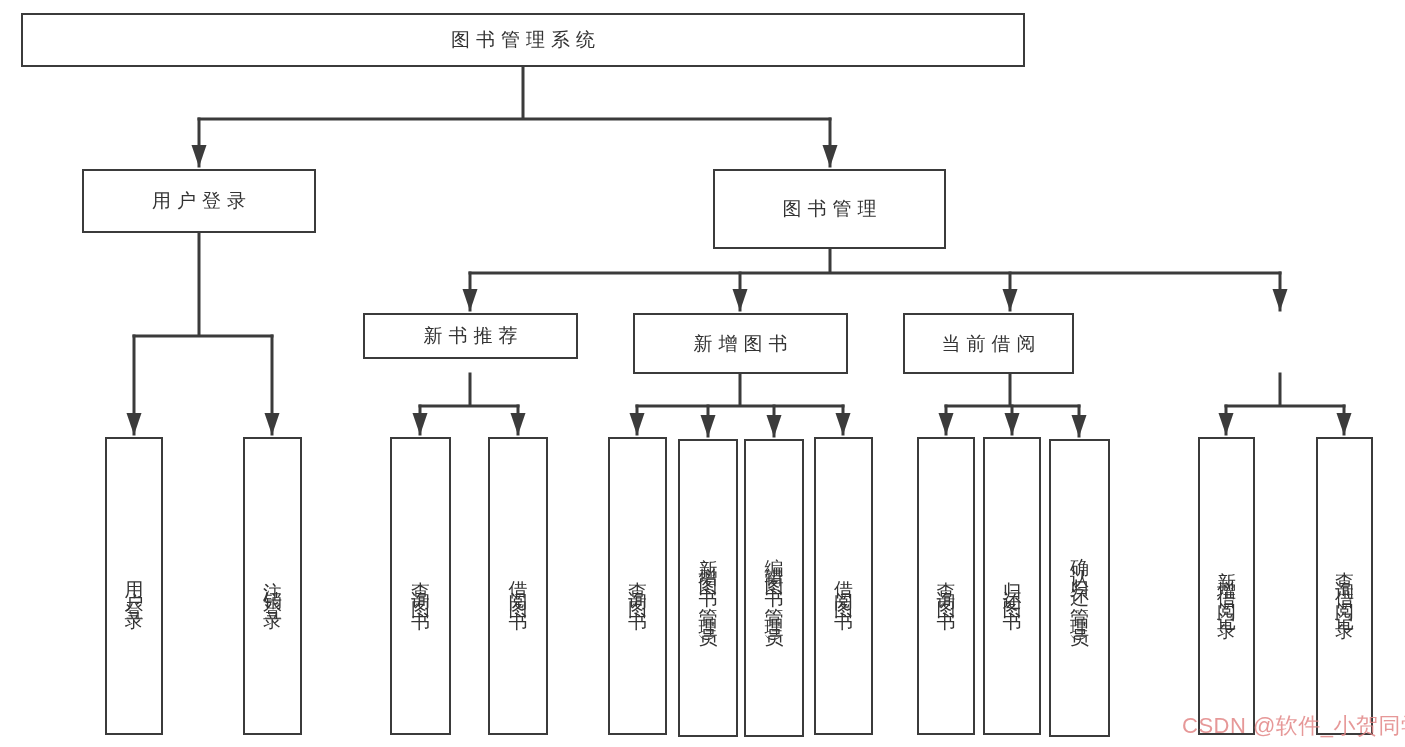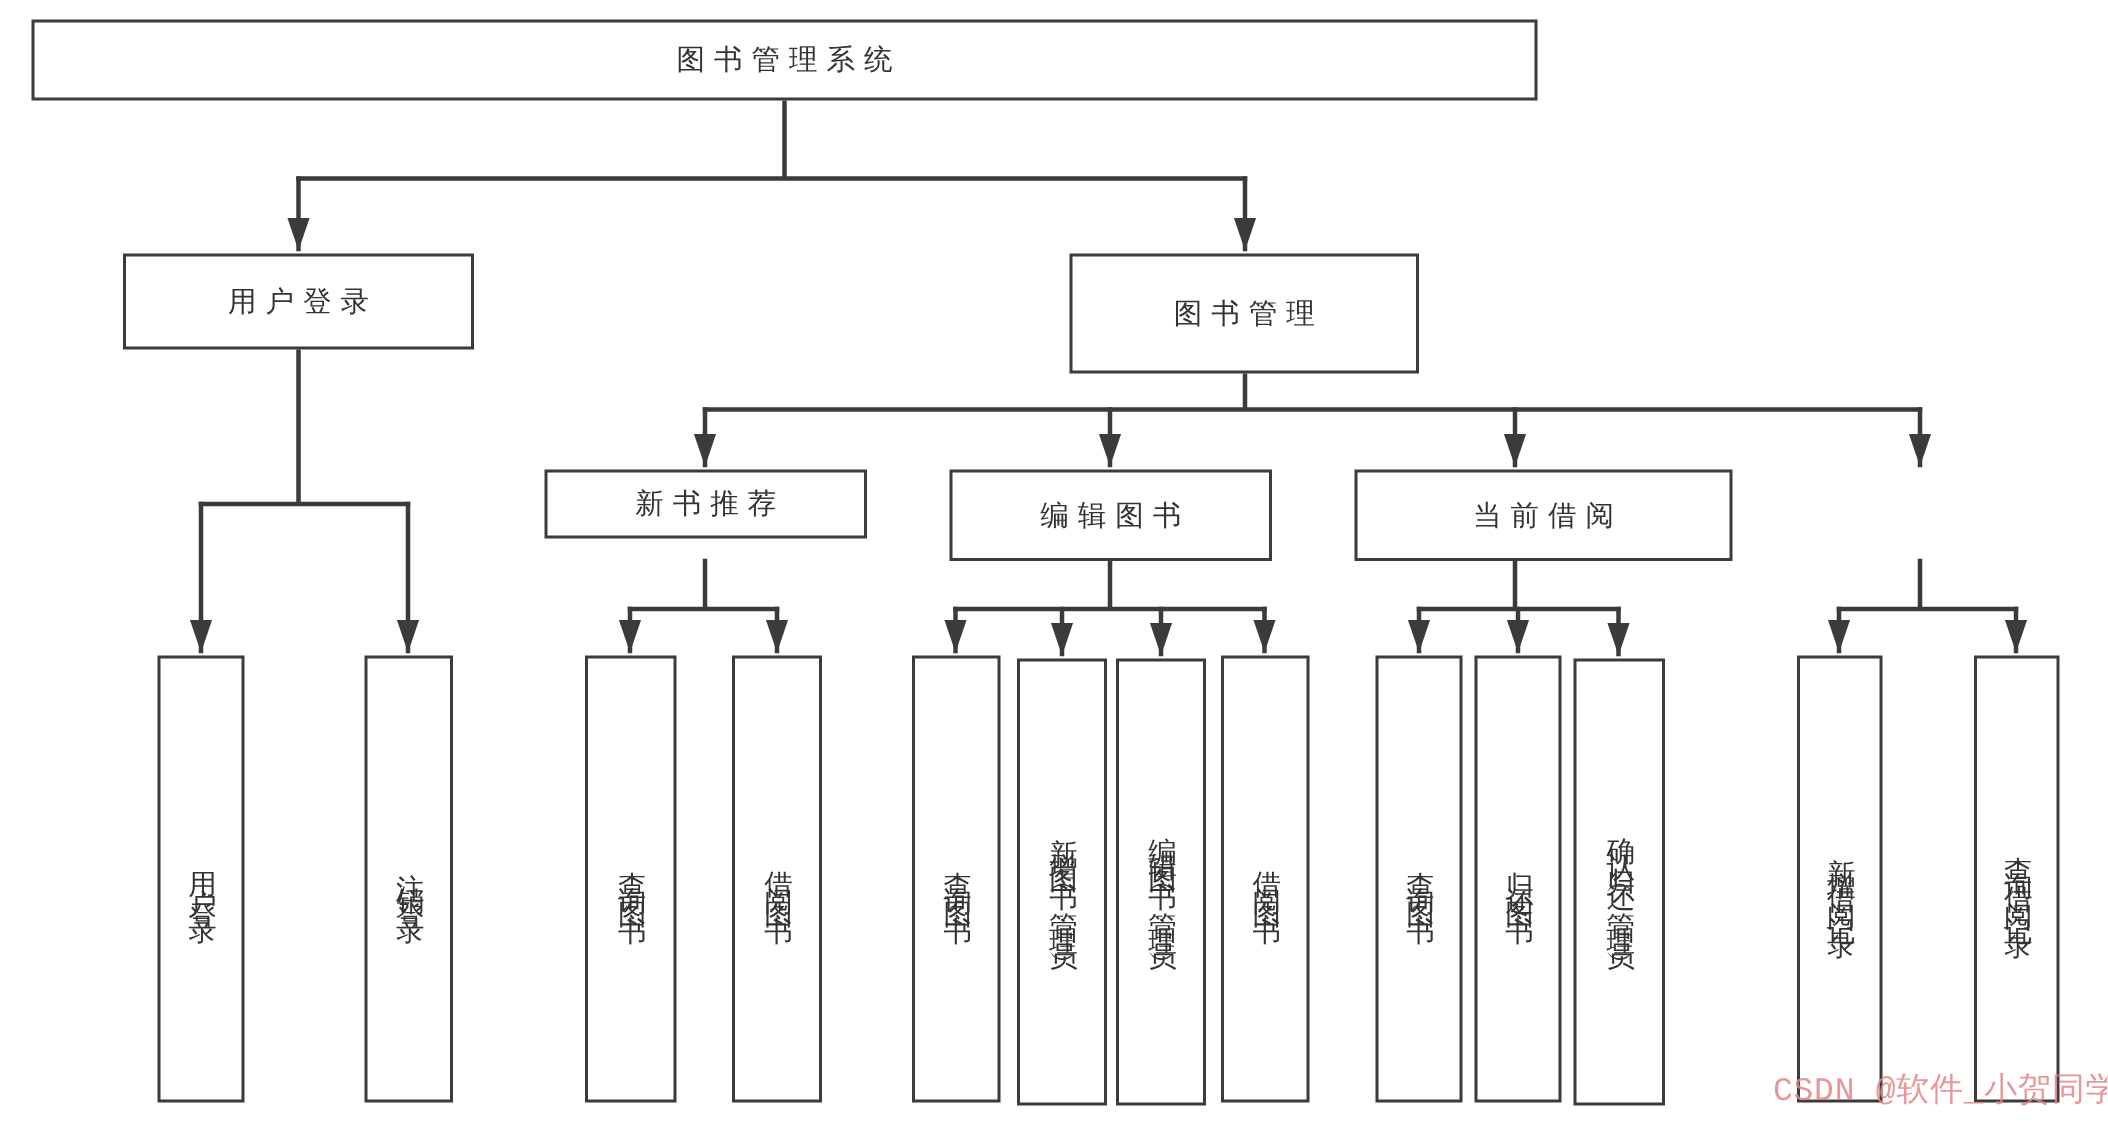--- a/index.html
+++ b/index.html
@@ -1,18 +1,18 @@
 <!DOCTYPE html>
 <html><head>
 <meta charset="utf-8">
 <style>
   html,body{margin:0;padding:0;background:#fff;}
   .stage{
     position:relative;width:1405px;height:747px;background:#ffffff;
-    font-family:Liberation Mono, monospace;overflow:hidden;
+    font-family:Liberation Sans, sans-serif;overflow:hidden;
   }
   svg.wires{position:absolute;left:0;top:0;z-index:0;}
   .node{
     position:absolute;box-sizing:border-box;
     border:2.5px solid #3b3b3b;background:#ffffff;
     display:flex;align-items:center;justify-content:center;
     color:#333333;z-index:1;
   }
   .node.h span{
     font-size:19px;letter-spacing:6px;padding-left:6px;
@@ -85,23 +85,23 @@
     <span>用户登录</span>
   </div>
   <div class="node h" style="left:713px;top:169px;width:233px;height:80px">
     <span>图书管理</span>
   </div>
 
   <div class="node h" style="left:363px;top:313px;width:215px;height:46px">
     <span>新书推荐</span>
   </div>
   <div class="node h" style="left:633px;top:313px;width:215px;height:61px">
-    <span>编辑图书</span>
+    <span>新增图书</span>
   </div>
-  <div class="node h" style="left:903px;top:313px;width:252px;height:61px">
+  <div class="node h" style="left:903px;top:313px;width:171px;height:61px">
     <span>当前借阅</span>
   </div>
 
   <div class="node v" style="left:105px;top:437px;width:58px;height:298px">
     <span>用户登录</span>
   </div>
   <div class="node v" style="left:243px;top:437px;width:59px;height:298px">
     <span>注销登录</span>
   </div>
 

